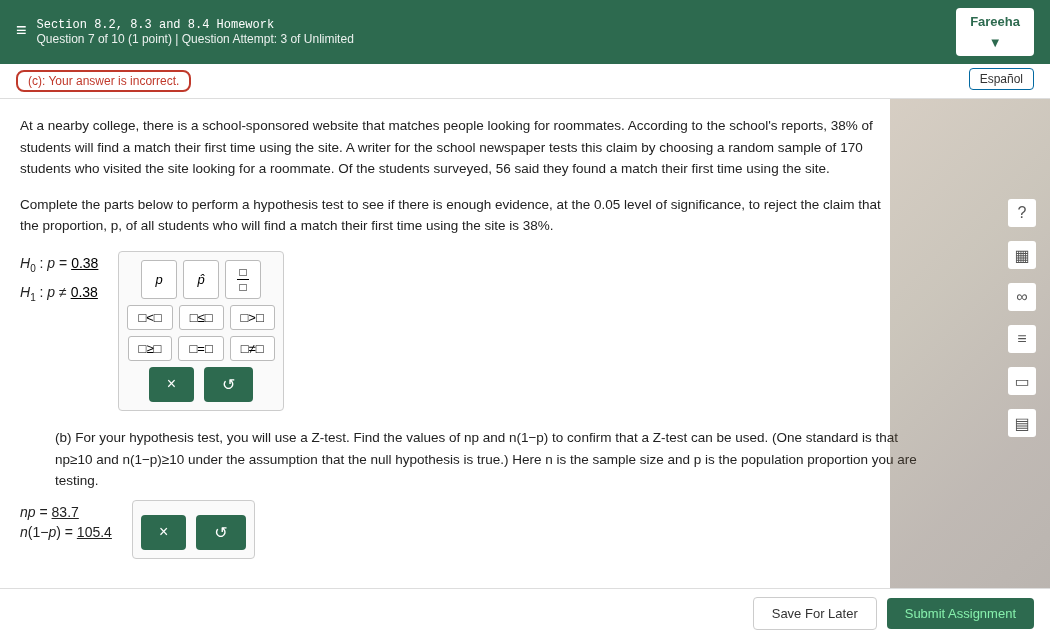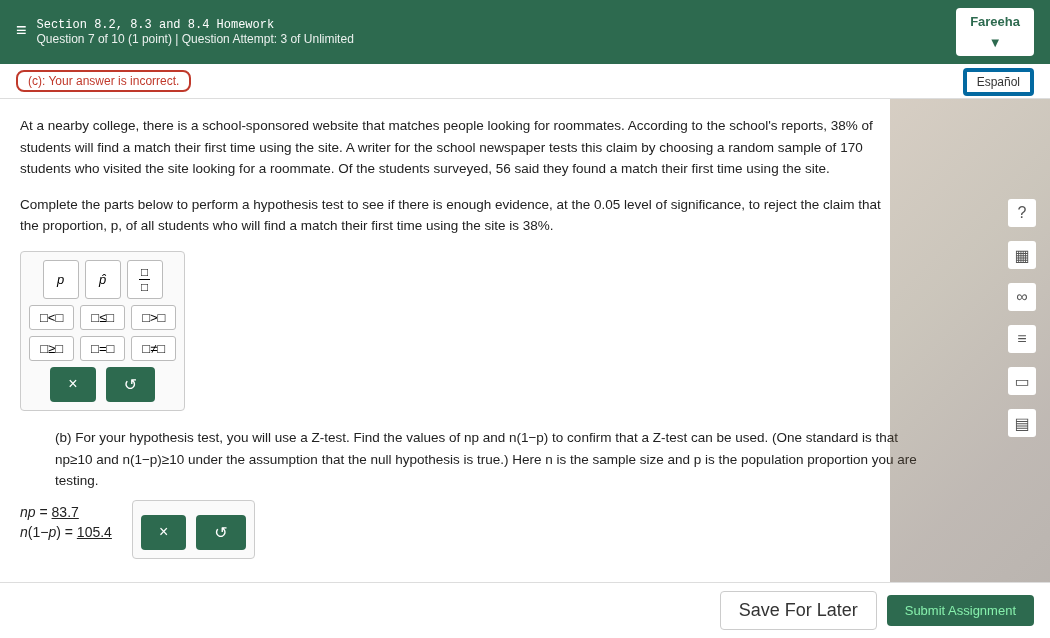--- a/index.html
+++ b/index.html
@@ -86,21 +86,21 @@
       font-size: 12px;
       font-weight: 500;
     }
 
     
     .espanol-btn {
       position: absolute;
       top: 68px;
       right: 16px;
       background: white;
-      border: 4px solid #0369a1;
+      border: 1px solid #0369a1;
       border-radius: 4px;
       padding: 3px 10px;
       font-size: 12px;
       cursor: pointer;
       color: #333;
     }
 
     
     .content-area {
       background: white;
@@ -263,21 +263,21 @@
       justify-content: flex-end;
       align-items: center;
       gap: 10px;
       min-height: 46px;
     }
     .save-btn {
       background: white;
       border: 1px solid #ccc;
       border-radius: 4px;
       padding: 8px 18px;
-      font-size: 18px;
+      font-size: 13px;
       cursor: pointer;
       color: #333;
     }
     .submit-btn {
       background: #2d6a4f;
       color: #86efac;
       border: none;
       border-radius: 4px;
       padding: 8px 18px;
       font-size: 13px;
@@ -342,20 +342,28 @@
       <div class="side-icon">∞</div>
       <div class="side-icon">≡</div>
       <div class="side-icon">▭</div>
       <div class="side-icon">▤</div>
     </div>
 
     <p class="problem-text">At a nearby college, there is a school-sponsored website that matches people looking for roommates. According to the school's reports, 38% of students will find a match their first time using the site. A writer for the school newspaper tests this claim by choosing a random sample of 170 students who visited the site looking for a roommate. Of the students surveyed, 56 said they found a match their first time using the site.</p>
     <p class="problem-text">Complete the parts below to perform a hypothesis test to see if there is enough evidence, at the 0.05 level of significance, to reject the claim that the proportion, p, of all students who will find a match their first time using the site is 38%.</p>
 
     <div class="part-a">
+      <div class="hypotheses">
+        <div class="hypothesis-row">
+          <span><span class="math-italic">H</span><sub>0</sub> : <span class="math-italic">p</span> = <span class="hypothesis-value">0.38</span></span>
+        </div>
+        <div class="hypothesis-row">
+          <span><span class="math-italic">H</span><sub>1</sub> : <span class="math-italic">p</span> ≠ <span class="hypothesis-value">0.38</span></span>
+        </div>
+      </div>
 
       <div class="symbol-grid">
         <div class="symbol-grid-row">
           <button class="symbol-btn"><span class="math-italic">p</span></button>
           <button class="symbol-btn"><span class="math-italic">p̂</span></button>
           <button class="symbol-btn">
             <span class="fraction">
                 <span class="fraction-num">□</span>
                 <span class="fraction-den">□</span>
               </span>

